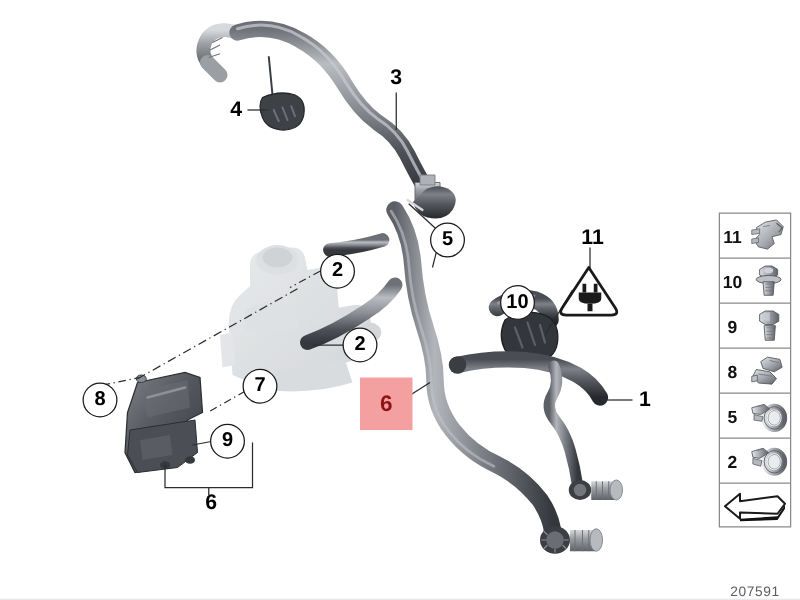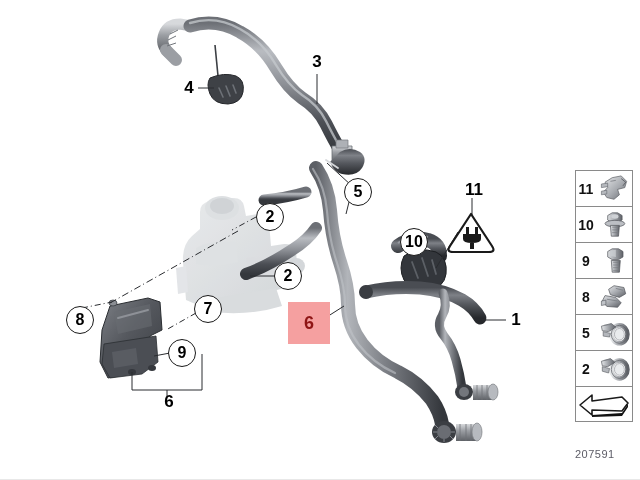--- a/index.html
+++ b/index.html
@@ -103,23 +103,23 @@
     height: 100%;
     position: relative;
   }
   .legend-art svg { display: block; width: 100%; height: 100%; }
   .legend-cell.arrow-cell { height: 34px; justify-content: center; }
   .legend-cell.arrow-cell .legend-art { width: 100%; }
 
   #part-number {
     position: absolute;
     left: 575px;
-    top: 448px;
+    top: 468px;
     width: 58px;
-    text-align: left;
+    text-align: center;
     font-size: 11px;
     color: #5c5c66;
     font-family: "Liberation Sans", sans-serif;
     letter-spacing: 0.5px;
     z-index: 10;
   }
 </style>
 </head>
 <body>
 

